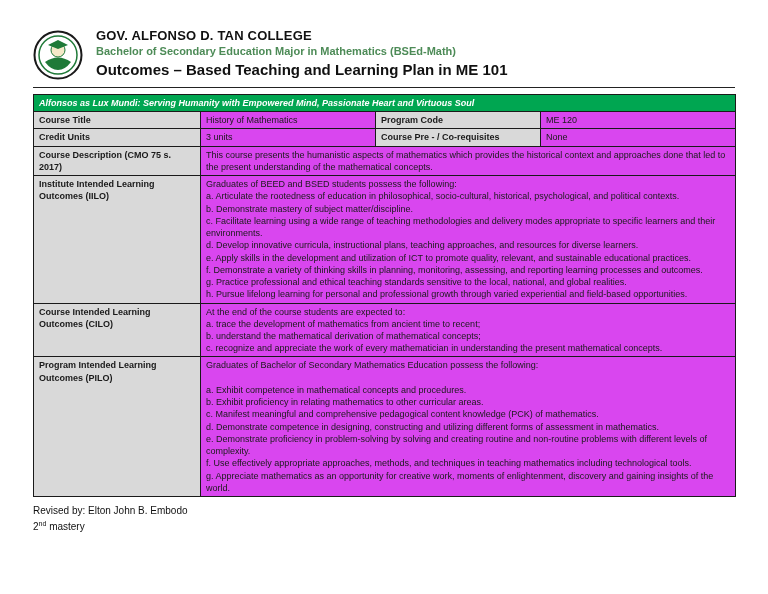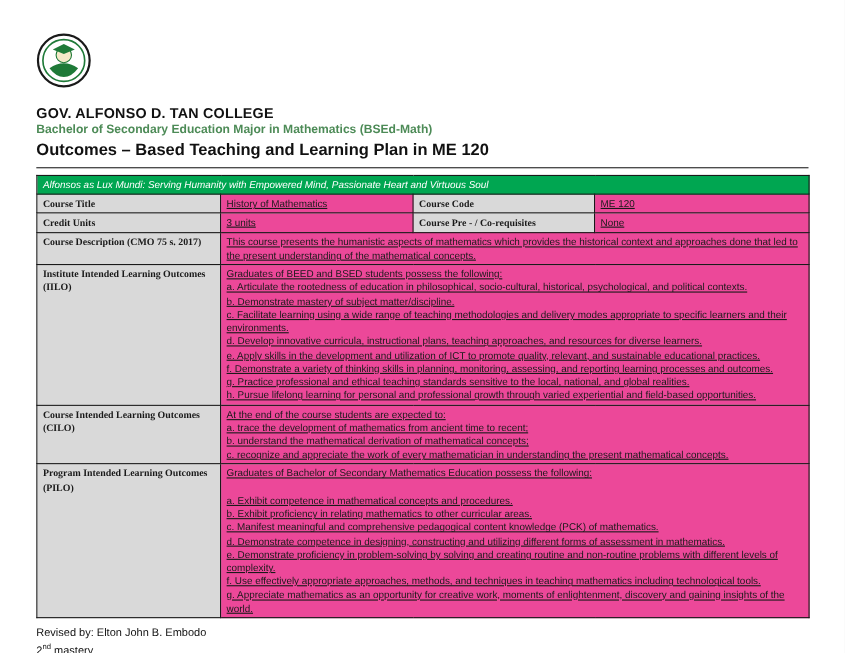--- a/index.html
+++ b/index.html
@@ -13,47 +13,47 @@
   body{
     width:768px;height:594px;background:#f2f2f2;
     font-family:"Liberation Sans","DejaVu Sans",sans-serif;
     color:#1a1a1a;
   }
   .page{
     position:relative;width:768px;height:594px;background:#ffffff;
     padding:26px 33px 0 33px;overflow:hidden;
   }
   
-  .header{display:flex;align-items:flex-start;gap:13px;flex-direction:column;}
+  .header{display:flex;align-items:flex-start;gap:13px;}
   .logo{flex:0 0 auto;width:50px;height:50px;margin-top:4px;}
   .header-text{padding-top:2px;}
   .college-name{font-size:13px;font-weight:bold;letter-spacing:.2px;color:#111;}
   .program-name{font-size:11px;font-weight:bold;color:var(--program-green,#4D8B57);margin-top:2px;}
   .doc-title{font-size:15px;font-weight:bold;color:#111;margin-top:4px;}
   .header-rule{border:none;border-top:1.5px solid #222;margin:7px 0 6px 0;}
   
   table.plan-table{
     width:702px;border-collapse:collapse;table-layout:fixed;
   }
   table.plan-table td{
     border:1px solid var(--border-black,#1a1a1a);
     font-size:9px;line-height:1.36;vertical-align:top;
     padding:2px 5px;
   }
   col.c1{width:167px;} col.c2{width:175px;} col.c3{width:165px;} col.c4{width:195px;}
   td.banner{
     background:var(--banner-green,#00A651);color:#ffffff;
-    font-style:italic;font-weight:normal;font-size:9.5px;
+    font-style:italic;font-weight:bold;font-size:9.5px;
     padding:2px 6px;
   }
   td.label{
     background:var(--label-gray,#D9D9D9);
-    font-weight:bold;font-size:9.5px;font-family:Liberation Serif, serif;
+    font-weight:bold;font-size:9.5px;
   }
-  td.value{background:#ec4899;text-decoration:underline;}
+  td.value{background:#d946ef;}
   td.multiline{white-space:pre-line;}
   
   .footer{margin-top:7px;font-size:10px;line-height:1.45;color:#111;}
   .footer sup{font-size:7px;}
 </style>
 </head>
 <body>
 
 <div class="page">
 
@@ -63,41 +63,41 @@
         <circle cx="25" cy="25" r="23.5" fill="#ffffff" stroke="#1a1a1a" stroke-width="2"></circle>
         <circle cx="25" cy="25" r="19" fill="#ffffff" stroke="#1f7a38" stroke-width="1.5"></circle>
         <path d="M12 32 q13 -9 26 0 q-6 8 -13 8 q-7 0 -13 -8 z" fill="#1f7a38"></path>
         <circle cx="25" cy="20" r="7" fill="#f5e9c8" stroke="#1f7a38" stroke-width="1"></circle>
         <path d="M15 15 l10 -5 l10 5 l-10 4 z" fill="#1f7a38"></path>
       </svg>
     </div>
     <div class="header-text">
       <div class="college-name">GOV. ALFONSO D. TAN COLLEGE</div>
       <div class="program-name">Bachelor of Secondary Education Major in Mathematics (BSEd-Math)</div>
-      <div class="doc-title">Outcomes – Based Teaching and Learning Plan in ME 120</div>
+      <div class="doc-title">Outcomes – Based Teaching and Learning Plan in ME 101</div>
     </div>
   </div>
 
   <hr class="header-rule">
 
   <table class="plan-table">
     <colgroup>
         <col class="c1">
         <col class="c2">
         <col class="c3">
         <col class="c4">
       </colgroup>
     <tbody>
       <tr>
         <td colspan="4" class="banner">Alfonsos as Lux Mundi: Serving Humanity with Empowered Mind, Passionate Heart and Virtuous Soul</td>
       </tr>
       <tr>
         <td class="label">Course Title</td>
         <td class="value">History of Mathematics</td>
-        <td class="label">Course Code</td>
+        <td class="label">Program Code</td>
         <td class="value">ME 120</td>
       </tr>
       <tr>
         <td class="label">Credit Units</td>
         <td class="value">3 units</td>
         <td class="label">Course Pre - / Co-requisites</td>
         <td class="value">None</td>
       </tr>
       <tr>
         <td class="label">Course Description (CMO 75 s. 2017)</td>

